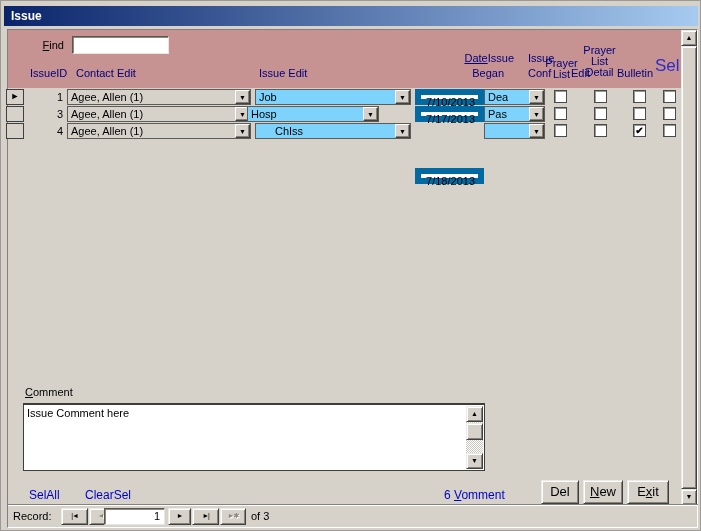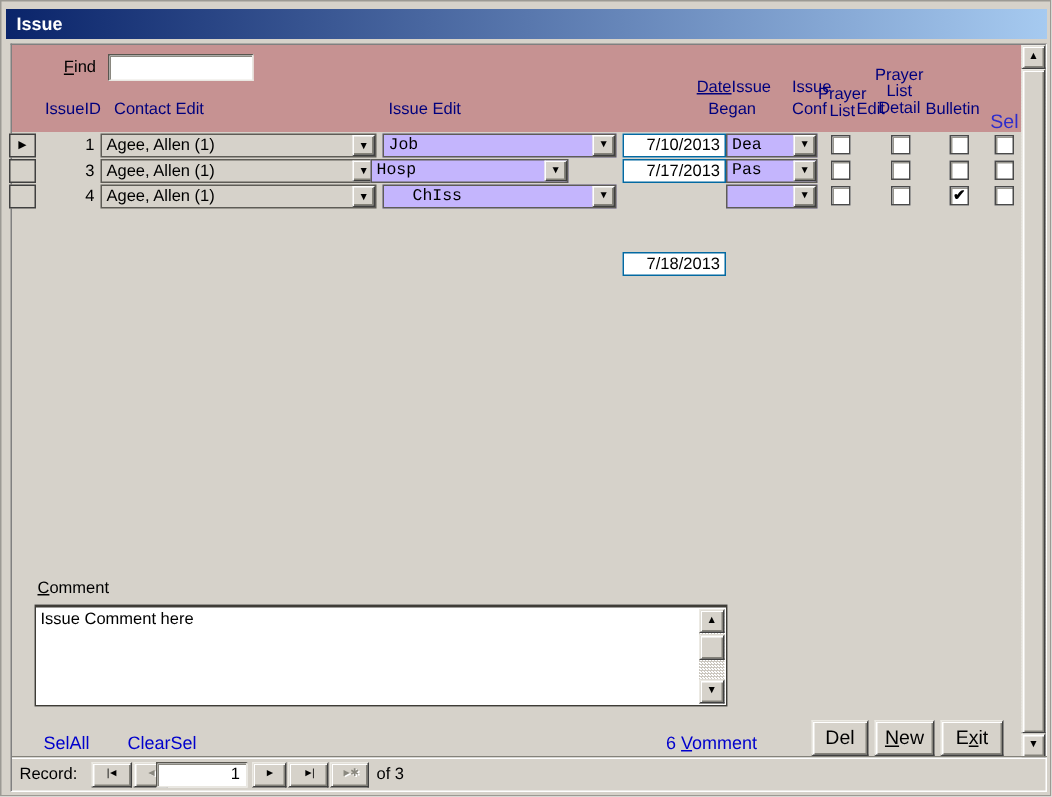--- a/index.html
+++ b/index.html
@@ -18,26 +18,26 @@
   .u{text-decoration:underline;}
   .sunken{background:#fff;box-sizing:border-box;border:1px solid;border-color:#58564f #e9e7e1 #e9e7e1 #58564f;
       box-shadow:inset 1px 1px 0 #8a8880;}
   .row{left:0;width:701px;height:16px;}
   .selbox{left:5px;top:0;width:18px;height:16px;box-sizing:border-box;background:var(--form-gray,#d6d2ca);
       border:1px solid #404040;text-align:center;font-size:9px;line-height:13px;color:#000;}
   .idcell{left:23px;top:0;width:39px;height:16px;font-size:11px;line-height:16px;text-align:right;color:#000;}
   .combo{top:0;height:16px;box-sizing:border-box;border:1px solid #5e5c56;font-size:11px;line-height:14px;
       overflow:hidden;white-space:nowrap;}
   .graybg{background:var(--form-gray,#d6d2ca);}
-  .whitebg{background:#c4b5fd;font-family:Liberation Mono, monospace;}
+  .whitebg{background:#7dd3fc;}
   .combo .txt{padding-left:3px;color:#000;}
   .ddbtn{position:absolute;right:0;top:0;width:15px;height:14px;background:var(--form-gray,#d6d2ca);
       border:1px solid;border-color:#fdfdfd #404040 #404040 #fdfdfd;box-shadow:inset -1px -1px 0 #848278;
       text-align:center;font-size:7px;line-height:13px;color:#000;box-sizing:border-box;}
-  .datebox{top:0;height:16px;box-sizing:border-box;border:1px solid #0369a1;background:#fff;
+  .datebox{top:0;height:16px;box-sizing:border-box;border:6px solid #0369a1;background:#fff;
       font-size:11px;line-height:14px;text-align:right;padding-right:3px;color:#000;}
   .cb{top:1px;width:13px;height:13px;box-sizing:border-box;background:#fff;border:1px solid #4a4a4a;
       box-shadow:inset 1px 1px 0 #9a9890;text-align:center;font-size:10px;line-height:11px;font-weight:bold;color:#000;}
   .btn3d{box-sizing:border-box;background:var(--form-gray,#d6d2ca);
       border:1px solid;border-color:#eceae4 #404040 #404040 #eceae4;
       box-shadow:inset 1px 1px 0 #ffffff,inset -1px -1px 0 #84827a;
       text-align:center;color:#000;}
   .bigbtn{height:24px;font-size:13px;line-height:21px;}
   .navbtn{width:100%;height:100%;font-size:7px;line-height:14px;letter-spacing:-1px;}
   .disabled{color:#8a887f;text-shadow:1px 1px 0 #fff;}
@@ -70,21 +70,21 @@
   <div class="abs navlbl" style="left:75px;top:66px;">Contact Edit</div>
   <div class="abs navlbl" style="left:258px;top:66px;">Issue Edit</div>
   <div class="abs navlbl" style="left:425px;top:51px;width:88px;text-align:right;"><span class="u">Date</span><span>Issue</span></div>
   <div class="abs navlbl" style="left:425px;top:66px;width:78px;text-align:right;">Began</div>
   <div class="abs navlbl" style="left:527px;top:51px;">Issue</div>
   <div class="abs navlbl" style="left:527px;top:66px;">Conf</div>
   <div class="abs navlbl" style="left:570px;top:66px;">Edit</div>
   <div class="abs navlbl" style="left:538px;top:57px;width:45px;text-align:center;line-height:11px;"><span>Prayer</span><br><span>List</span></div>
   <div class="abs navlbl" style="left:576px;top:44px;width:45px;text-align:center;line-height:11px;"><span>Prayer</span><br><span>List</span><br><span>Detail</span></div>
   <div class="abs navlbl" style="left:616px;top:66px;">Bulletin</div>
-  <div class="abs" style="left:654px;top:72px;width:24px;text-align:right;font-size:13px;color:var(--sel-blue,#2d2dcc);">Sel</div>
+  <div class="abs" style="left:654px;top:55px;width:24px;text-align:center;font-size:17px;color:var(--sel-blue,#2d2dcc);">Sel</div>
 
   <div class="abs row" style="top:88px;">
     <div class="abs selbox"><span>►</span></div>
     <div class="abs idcell">1</div>
     <div class="abs combo graybg" style="left:66px;width:184px;"><span class="txt">Agee, Allen (1)</span><span class="ddbtn"><span>▼</span></span></div>
     <div class="abs combo whitebg" style="left:254px;width:156px;"><span class="txt">Job</span><span class="ddbtn"><span>▼</span></span></div>
     <div class="abs datebox" style="left:414px;width:69px;">7/10/2013</div>
     <div class="abs combo whitebg" style="left:483px;width:61px;"><span class="txt">Dea</span><span class="ddbtn"><span>▼</span></span></div>
     <div class="abs cb" style="left:553px;"><span></span></div>
     <div class="abs cb" style="left:593px;"><span></span></div>

